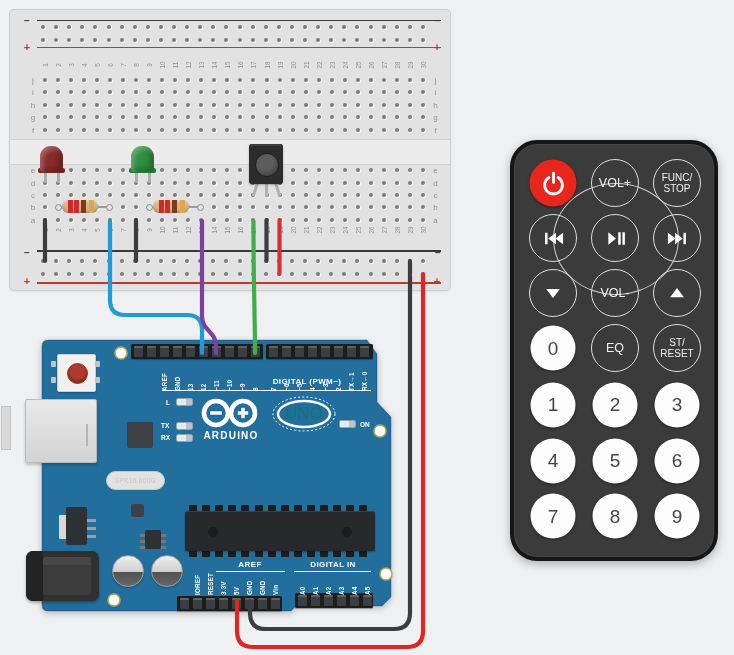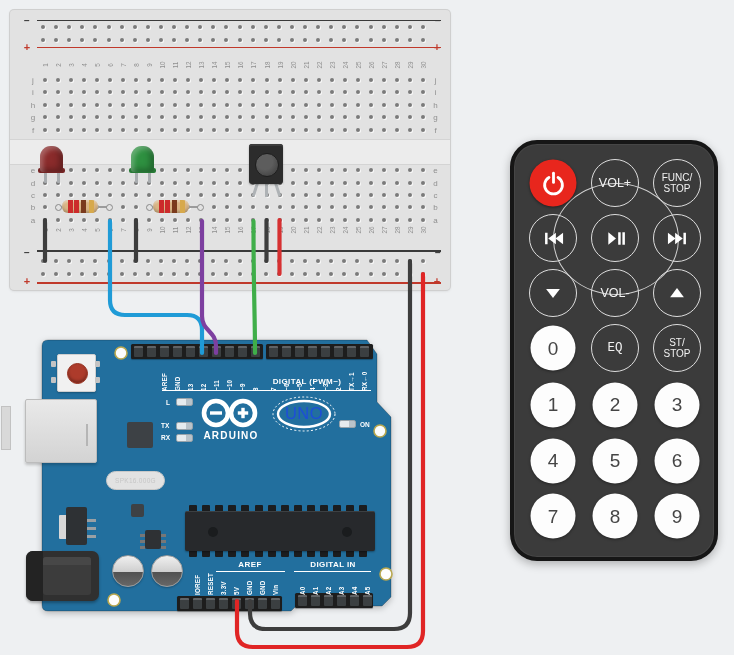--- a/index.html
+++ b/index.html
@@ -736,21 +736,21 @@
     <span class="smd-label" style="left:161px;top:422px">TX</span>
     <div class="smd-led" style="left:176px;top:421.5px"></div>
     <span class="smd-label" style="left:161px;top:434px">RX</span>
     <div class="smd-led" style="left:176px;top:433.5px"></div>
     <div class="smd-led" style="left:339px;top:420px"></div>
     <span class="smd-label" style="left:360px;top:421px">ON</span>
 
     <div class="sec-label" style="left:247px;top:377px;width:120px">DIGITAL (PWM~)</div>
     <div class="white-line" style="left:162px;top:390px;width:209px"></div>
     <div class="a" style="left:200px;top:430px;width:62px;text-align:center;font-size:10px;font-weight:bold;color:#fff;letter-spacing:1.2px">ARDUINO</div>
-    <div class="a" style="left:280px;top:404px;width:48px;text-align:center;font-size:16.5px;color:#1d4ed8;letter-spacing:.5px">UNO</div>
+    <div class="a" style="left:280px;top:404px;width:48px;text-align:center;font-size:16.5px;color:#0f766e;letter-spacing:.5px">UNO</div>
     <div class="sec-label" style="left:219px;top:560px;width:62px">AREF</div>
     <div class="white-line" style="left:216px;top:570.5px;width:69px"></div>
     <div class="sec-label" style="left:294px;top:559.5px;width:78px">DIGITAL IN</div>
     <div class="white-line" style="left:294px;top:570.5px;width:77px"></div>
 
     <div id="headers" class="a" style="left:0;top:0">
         <div class="hdr-bar" style="left: 131px; top: 344px; width: 132px;"></div>
         <div class="hdr-tooth" style="left: 133.5px; top: 346px;"></div>
         <div class="hdr-tooth" style="left: 146.5px; top: 346px;"></div>
         <div class="hdr-tooth" style="left: 159.5px; top: 346px;"></div>
@@ -876,26 +876,26 @@
         <div class="rbtn outline" style="left: 163px; top: 149px;">
           <span style="display: flex;">
             <svg viewBox="0 0 24 24" width="22" height="22" fill="#fff">
               <path d="M12 6.5 L19.5 16.5 H4.5 Z"></path>
             </svg>
           </span>
         </div>
         <div class="rbtn white" style="left: 39px; top: 204px;">
           <span class="lbl">0</span>
         </div>
-        <div class="rbtn outline" style="left: 101px; top: 204px; font-family: Liberation Mono, monospace;">
+        <div class="rbtn outline" style="left: 101px; top: 204px;">
           <span class="lbl">EQ</span>
         </div>
         <div class="rbtn outline small" style="left: 163px; top: 204px;">
           <span class="lbl">ST/
-STOP</span>
+RESET</span>
         </div>
         <div class="rbtn white" style="left: 39px; top: 260.5px;">
           <span class="lbl">1</span>
         </div>
         <div class="rbtn white" style="left: 101px; top: 260.5px;">
           <span class="lbl">2</span>
         </div>
         <div class="rbtn white" style="left: 163px; top: 260.5px;">
           <span class="lbl">3</span>
         </div>

